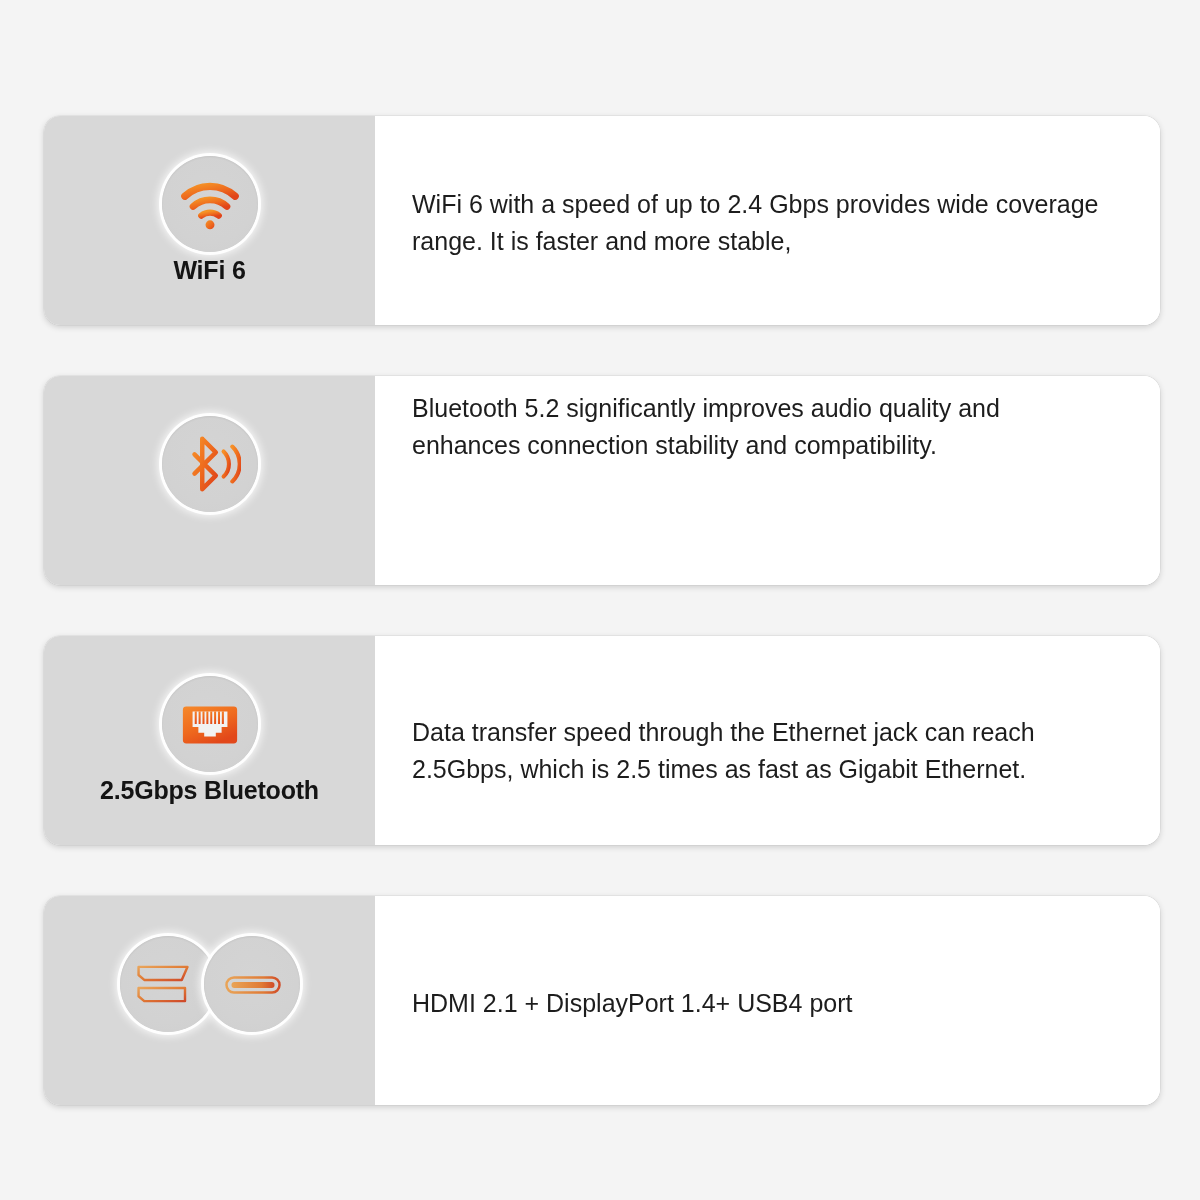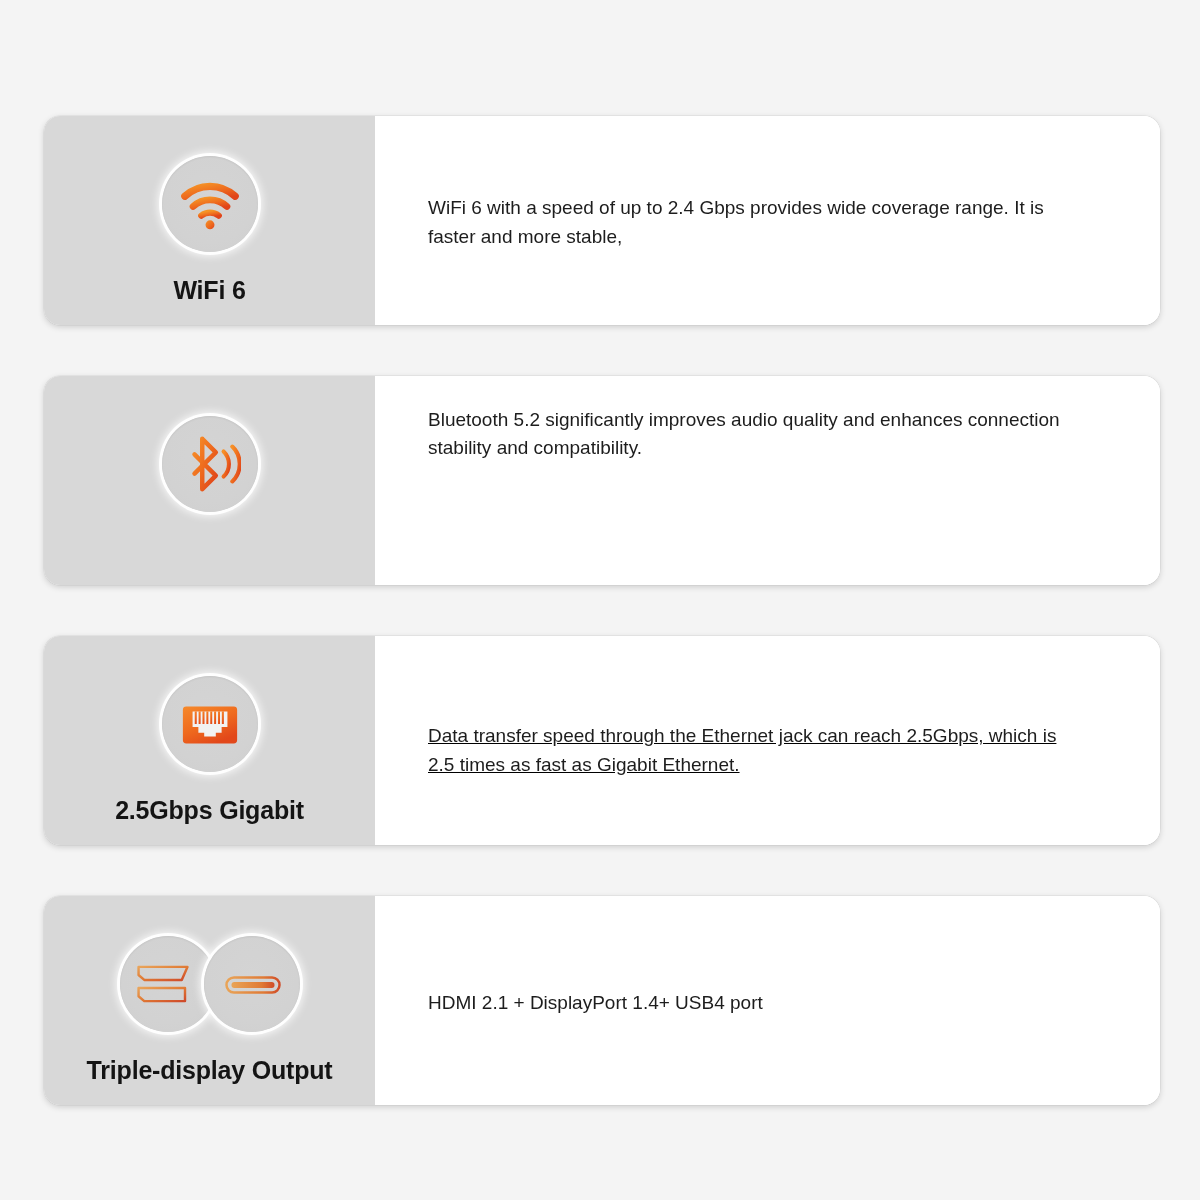--- a/index.html
+++ b/index.html
@@ -105,49 +105,49 @@
     left: 104px;
     top: 38px;
     width: 58px;
     height: 22px;
   }
 
   .card-title {
     position: absolute;
     left: 0;
     right: 0;
-    bottom: 20px;
+    bottom: 40px;
     text-align: center;
     font-size: 25px;
     font-weight: bold;
     color: #141414;
     letter-spacing: -0.2px;
     padding: 0 10px;
     box-sizing: border-box;
   }
 
   .card-right {
     flex: 1 1 auto;
     background: #ffffff;
     display: flex;
     align-items: center;
     padding: 0 56px 0 37px;
   }
 
   .card-desc {
-    font-size: 19px;
+    font-size: 25px;
     line-height: 1.48;
     color: #1d1d1d;
-    margin: 16px;
+    margin: 0;
   }
 
   
   .card-1 .card-right { align-items: center; padding-top: 4px; }
   .card-2 .card-right { align-items: flex-start; padding-top: 14px; }
-  .card-3 .card-right { padding-top: 20px; text-decoration: underline; }
+  .card-3 .card-right { padding-top: 20px; }
   .card-4 .card-right { align-items: center; padding-top: 6px; }
 </style>
 </head>
 <body>
 
 <div class="page">
 
   <div class="feature-list">
 
     <div class="feature-card card-1">
@@ -217,21 +217,21 @@
               <rect x="20.2" y="19" width="2.1" height="13"></rect>
               <rect x="24.2" y="19" width="2.1" height="13"></rect>
               <rect x="28.2" y="19" width="2.1" height="13"></rect>
               <rect x="32.2" y="19" width="2.1" height="13"></rect>
               <rect x="36.2" y="19" width="2.1" height="13"></rect>
               <rect x="40.2" y="19" width="2.1" height="13"></rect>
               <rect x="44.2" y="19" width="2.1" height="13"></rect>
             </g>
           </svg>
         </div>
-        <div class="card-title">2.5Gbps Gigabit</div>
+        <div class="card-title">2.5Gbps Bluetooth</div>
       </div>
       <div class="card-right">
         <p class="card-desc">Data transfer speed through the Ethernet jack can reach 2.5Gbps, which is 2.5 times as fast as Gigabit Ethernet.</p>
       </div>
     </div>
 
     <div class="feature-card card-4">
       <div class="card-left">
         <div class="icon-wrap dual">
           <div class="icon-disc disc-a"></div>
@@ -254,21 +254,20 @@
               <linearGradient id="og5" x1="0" y1="0" x2="1" y2="0">
                 <stop offset="0%" stop-color="#e9a457"></stop>
                 <stop offset="70%" stop-color="#e07a35"></stop>
                 <stop offset="100%" stop-color="#d04c28"></stop>
               </linearGradient>
             </defs>
             <rect x="3" y="4" width="64" height="18" rx="9" fill="none" stroke="url(#og5)" stroke-width="3"></rect>
             <rect x="9" y="9.5" width="52" height="7" rx="3.5" fill="url(#og5)"></rect>
           </svg>
         </div>
-        <div class="card-title">Triple-display Output</div>
       </div>
       <div class="card-right">
         <p class="card-desc">HDMI 2.1 + DisplayPort 1.4+ USB4 port</p>
       </div>
     </div>
 
   </div>
 </div>
 
 </body></html>

